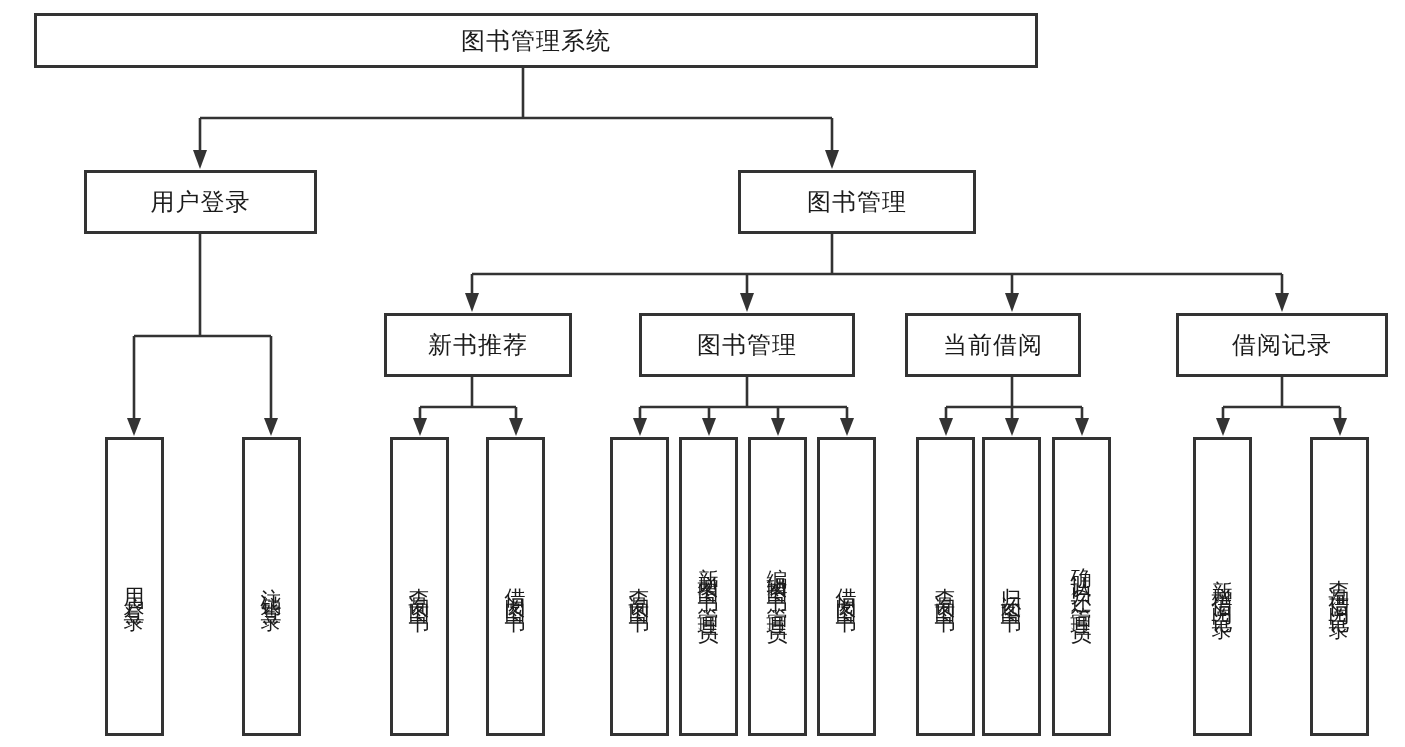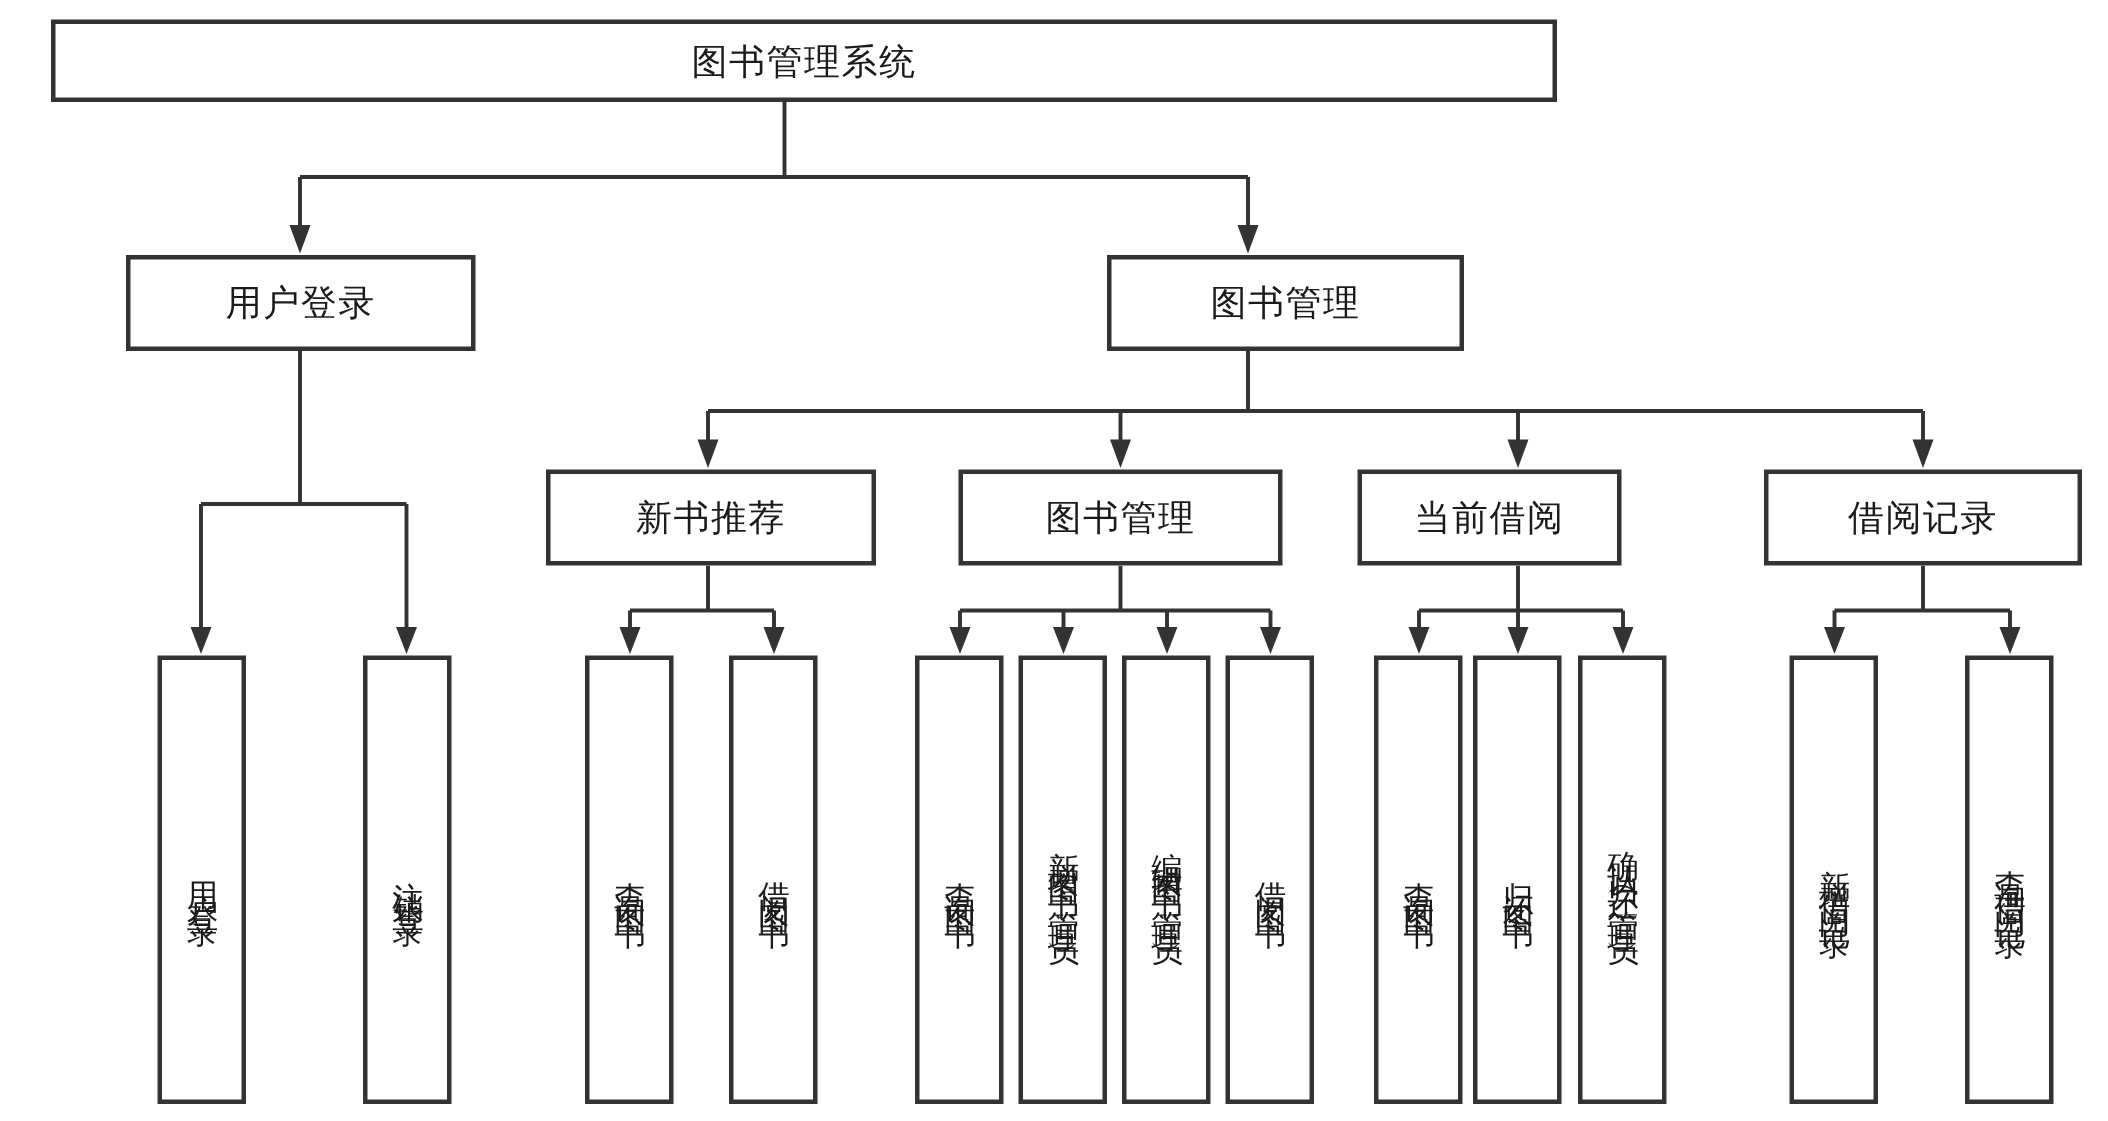--- a/index.html
+++ b/index.html
@@ -109,21 +109,21 @@
     <span class="label">图书管理系统</span>
   </div>
 
   <div class="node h" style="left:84px; top:170px; width:233px; height:64px;">
     <span class="label">用户登录</span>
   </div>
   <div class="node h" style="left:713px; top:170px; width:238px; height:64px;margin-left:25px;">
     <span class="label">图书管理</span>
   </div>
 
-  <div class="node h" style="left:364px; top:313px; width:220px; height:64px;">
+  <div class="node h" style="left:384px; top:313px; width:188px; height:64px;">
     <span class="label">新书推荐</span>
   </div>
   <div class="node h" style="left:639px; top:313px; width:216px; height:64px;">
     <span class="label">图书管理</span>
   </div>
   <div class="node h" style="left:905px; top:313px; width:176px; height:64px;">
     <span class="label">当前借阅</span>
   </div>
   <div class="node h" style="left:1176px; top:313px; width:212px; height:64px;">
     <span class="label">借阅记录</span>

